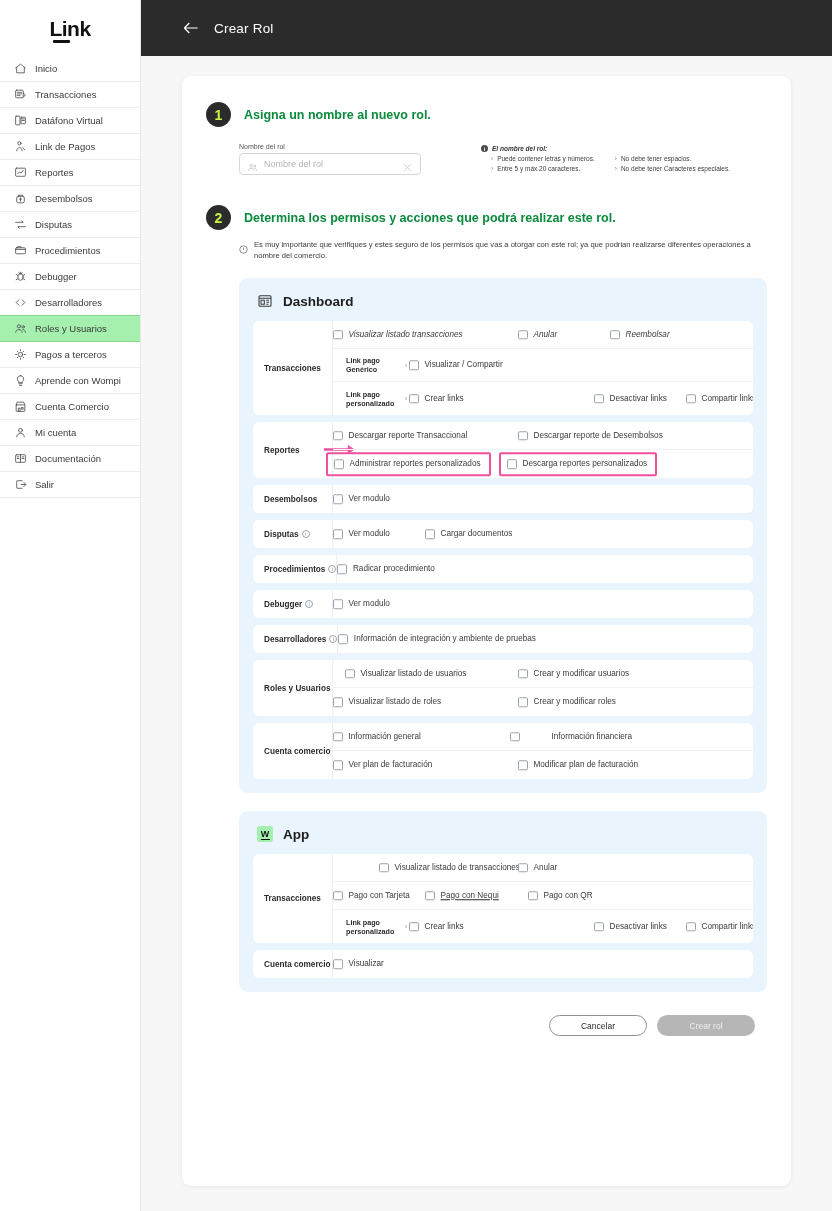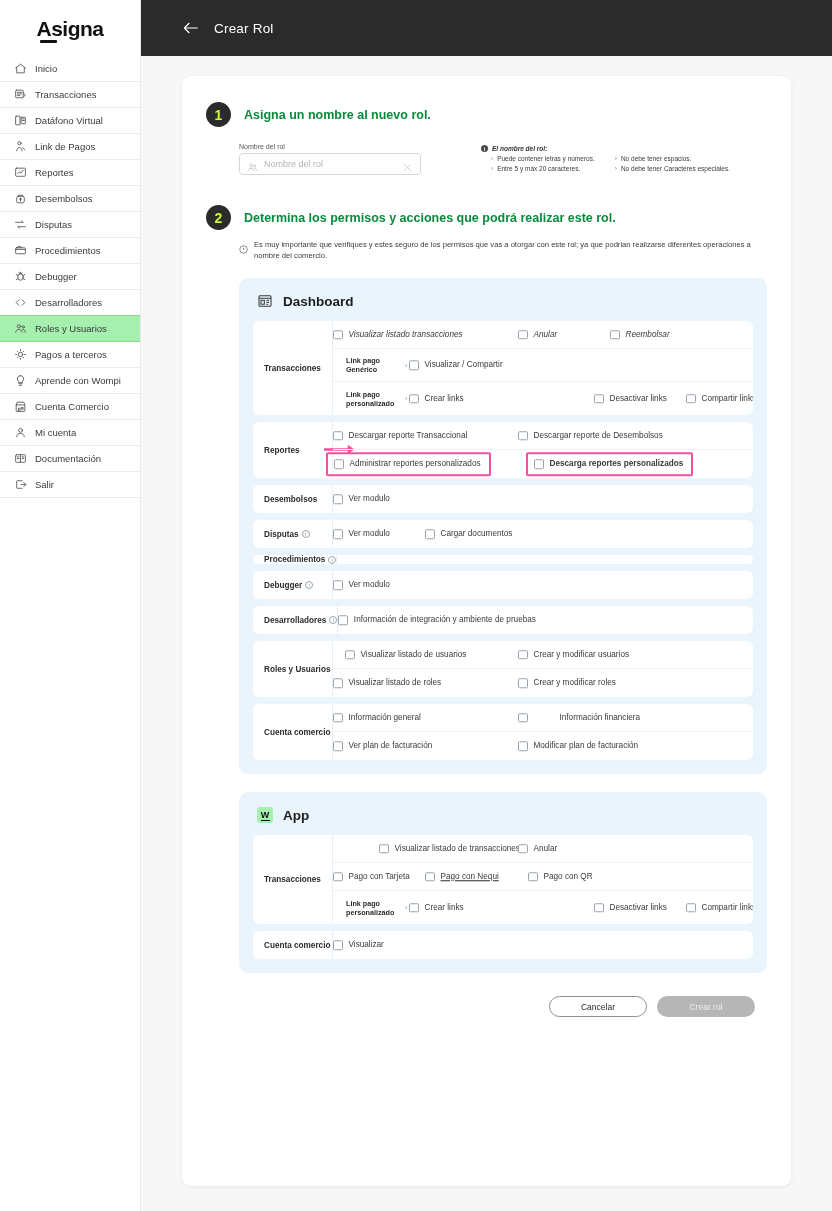--- a/index.html
+++ b/index.html
@@ -180,21 +180,21 @@
   .btn-cancel { width: 98px; background: #fff; border: 1px solid #8f8f8f; color: #2b2b2b; }
   .btn-create { width: 98px; background: #b6b6b6; border: none; color: #eeeeee; }
 </style>
 </head>
 <body>
 
 <div class="app">
 
   <aside class="sidebar">
     <div class="logo-wrap">
-      <div class="logo"><span>Asigna</span><span class="uline"></span></div>
+      <div class="logo"><span>Link</span><span class="uline"></span></div>
     </div>
     <nav id="nav-list">
         <div class="nav-item">
           <span class="nav-icon">
             <svg viewBox="0 0 24 24" fill="none" stroke="#4a4a4a" stroke-width="1.5" stroke-linecap="round" stroke-linejoin="round">
               <path d="M3 11l9-7 9 7"></path>
               <path d="M5 10v10h14V10"></path>
             </svg>
           </span>
           <span>Inicio</span>
@@ -493,21 +493,21 @@
                     <div class="cb-item" style="position: absolute; left: 185px; top: 50%; transform: translateY(-50%);">
                       <span class="cb"></span>
                       <span class="cb-lbl">Descargar reporte de Desembolsos</span>
                     </div>
                   </div>
                   <div class="perm-row" style="position: relative;">
                     <div class="cb-item hl-box" style="position: absolute; left: -7px; top: 50%; transform: translateY(-50%); justify-content: center;">
                       <span class="cb"></span>
                       <span class="cb-lbl">Administrar reportes personalizados</span>
                     </div>
-                    <div class="cb-item hl-box" style="position: absolute; left: 193px; top: 50%; transform: translateY(-50%); font-weight: bold;">
+                    <div class="cb-item hl-box" style="position: absolute; left: 166px; top: 50%; transform: translateY(-50%);">
                       <span class="cb"></span>
                       <span class="cb-lbl">Descarga reportes personalizados</span>
                     </div>
                   </div>
                 </div>
               </div>
               <div class="perm-group" style="position: relative;">
                 <div class="grp-label">
                   <span>Desembolsos</span>
                 </div>
@@ -536,20 +536,28 @@
                       <span class="cb-lbl">Cargar documentos</span>
                     </div>
                   </div>
                 </div>
               </div>
               <div class="perm-group" style="position: relative;">
                 <div class="grp-label">
                   <span>Procedimientos</span>
                   <span class="info-circ">i</span>
                 </div>
+                <div class="grp-rows">
+                  <div class="perm-row" style="position: relative;">
+                    <div class="cb-item" style="position: absolute; left: 0px; top: 50%; transform: translateY(-50%);">
+                      <span class="cb"></span>
+                      <span class="cb-lbl">Radicar procedimiento</span>
+                    </div>
+                  </div>
+                </div>
               </div>
               <div class="perm-group" style="position: relative;">
                 <div class="grp-label">
                   <span>Debugger</span>
                   <span class="info-circ">i</span>
                 </div>
                 <div class="grp-rows">
                   <div class="perm-row" style="position: relative;">
                     <div class="cb-item" style="position: absolute; left: 0px; top: 50%; transform: translateY(-50%);">
                       <span class="cb"></span>
@@ -602,21 +610,21 @@
               <div class="perm-group" style="position: relative;">
                 <div class="grp-label">
                   <span>Cuenta comercio</span>
                 </div>
                 <div class="grp-rows">
                   <div class="perm-row" style="position: relative;">
                     <div class="cb-item" style="position: absolute; left: 0px; top: 50%; transform: translateY(-50%);">
                       <span class="cb"></span>
                       <span class="cb-lbl">Información general</span>
                     </div>
-                    <div class="cb-item" style="position: absolute; left: 185px; top: 50%; transform: translateY(-50%); gap: 32px;">
+                    <div class="cb-item" style="position: absolute; left: 177px; top: 50%; transform: translateY(-50%); gap: 32px;">
                       <span class="cb"></span>
                       <span class="cb-lbl">Información financiera</span>
                     </div>
                   </div>
                   <div class="perm-row" style="position: relative;">
                     <div class="cb-item" style="position: absolute; left: 0px; top: 50%; transform: translateY(-50%);">
                       <span class="cb"></span>
                       <span class="cb-lbl">Ver plan de facturación</span>
                     </div>
                     <div class="cb-item" style="position: absolute; left: 185px; top: 50%; transform: translateY(-50%);">

